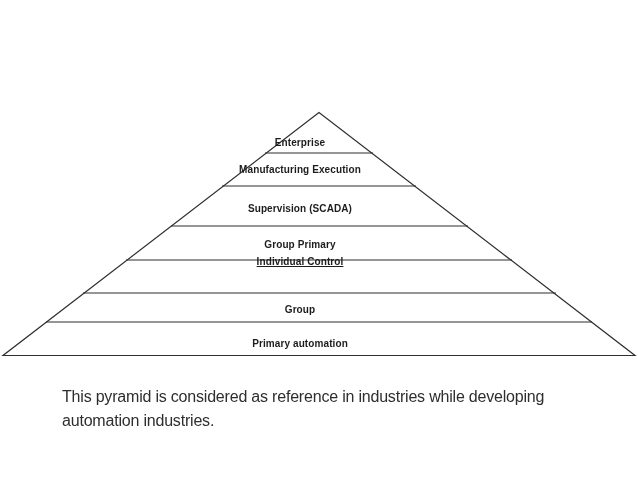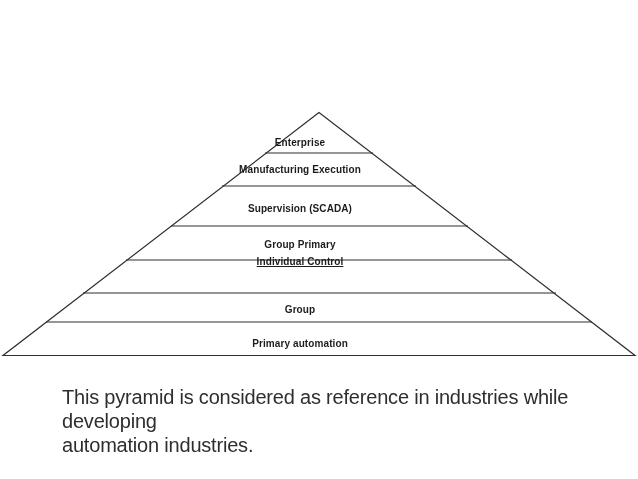--- a/index.html
+++ b/index.html
@@ -50,21 +50,21 @@
   .lbl-scada      { top: 203px; }
   .lbl-group      { top: 239px; }
   .lbl-individual { top: 256px; text-decoration: underline; }
   .lbl-field      { top: 304px; }
   .lbl-primary    { top: 338px; }
   .caption {
     position: absolute;
     top: 385px;
     left: 62px;
     width: 540px;
-    font-size: 20px;
+    font-size: 16px;
     line-height: 24px;
     letter-spacing: -0.2px;
     color: #2e2e2e;
   }
   .caption .cap-line { display: block; }
 </style>
 </head>
 <body>
 
 <div class="slide">

